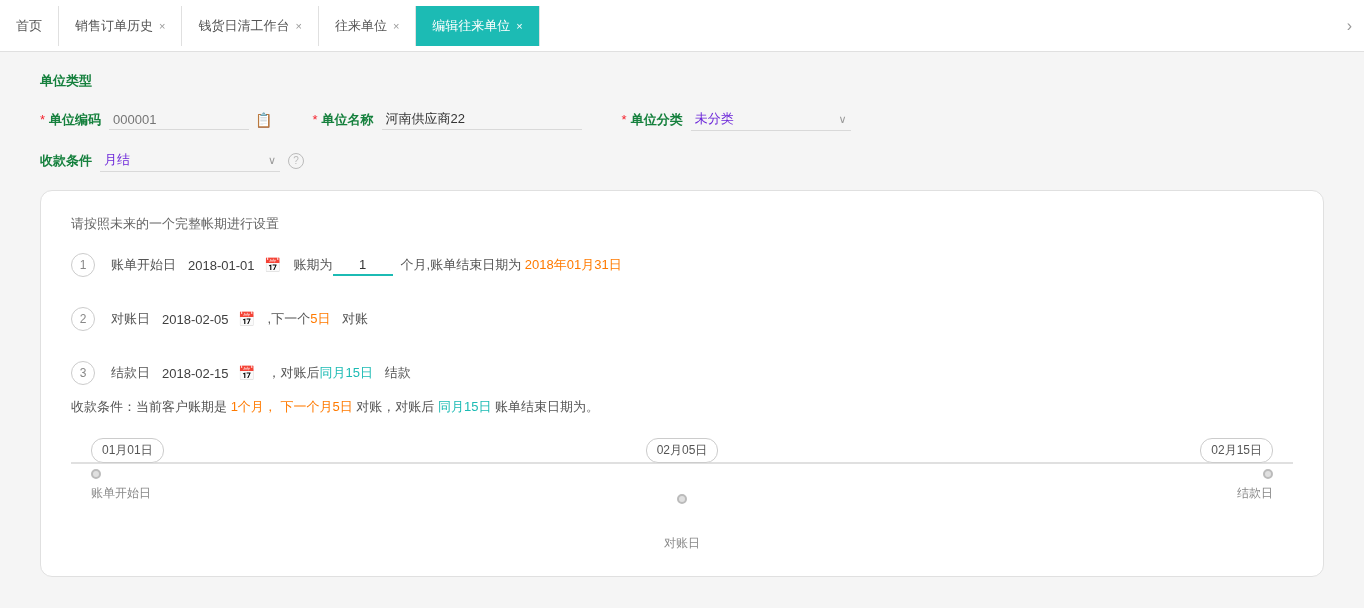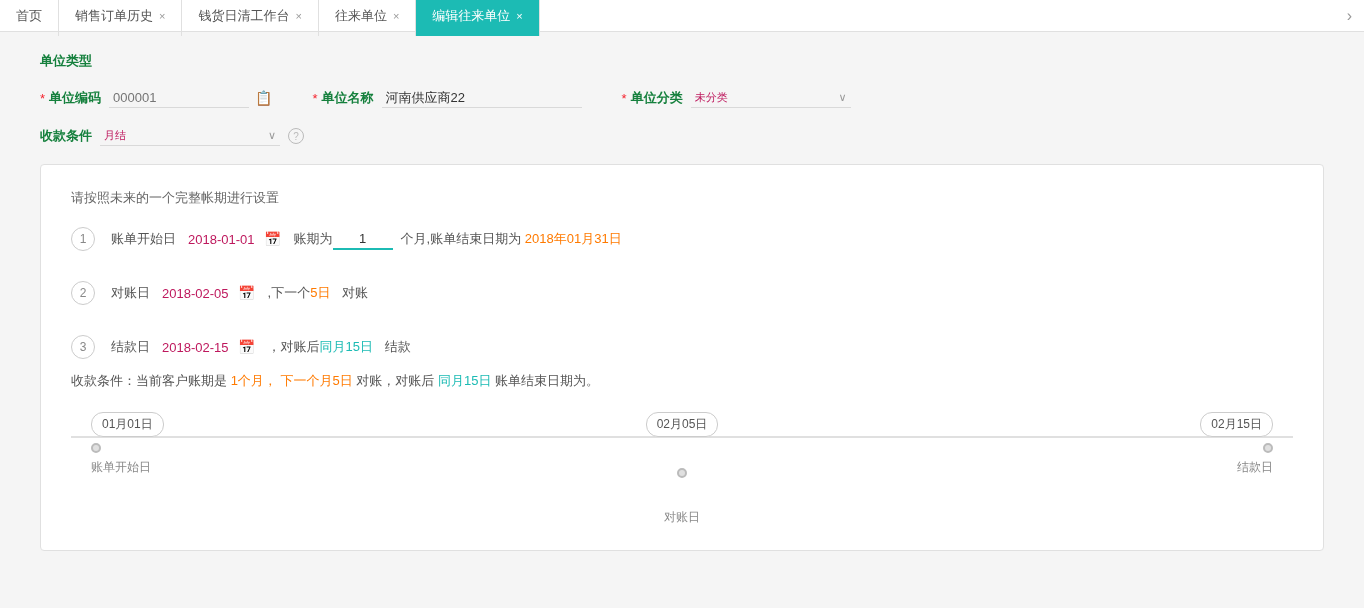--- a/index.html
+++ b/index.html
@@ -4,21 +4,21 @@
   <style>
     * { box-sizing: border-box; margin: 0; padding: 0; }
     body { font-family: 'Microsoft YaHei', Arial, sans-serif; font-size: 13px; background: #f5f5f5; color: #333; }
 
     
     .tabs-bar {
       display: flex;
       align-items: center;
       background: #fff;
       border-bottom: 1px solid #e0e0e0;
-      height: 32px;
+      height: 52px;
       padding: 0 0;
     }
     .tab {
       display: flex;
       align-items: center;
       padding: 0 16px;
       height: 40px;
       font-size: 13px;
       color: #555;
       cursor: pointer;
@@ -119,22 +119,22 @@
       display: flex;
       align-items: center;
       border-bottom: 1px solid #d9d9d9;
       padding: 2px 4px;
       min-width: 160px;
       cursor: pointer;
       position: relative;
     }
     .dropdown-value {
       flex: 1;
-      color: #be185d;
-      font-size: 11px;
+      color: #6d28d9;
+      font-size: 13px;
     }
     .dropdown-arrow {
       color: #999;
       font-size: 11px;
       margin-left: 4px;
     }
 
     
     .cal-icon {
       display: inline-block;
@@ -155,21 +155,21 @@
       border-radius: 50%;
       color: #bbb;
       font-size: 10px;
       margin-left: 8px;
       cursor: pointer;
     }
 
     
     .section-box {
       border: 1px solid #e0e0e0;
-      border-radius: 4px;
+      border-radius: 12px;
       background: #fff;
       padding: 24px 30px;
       margin-bottom: 16px;
     }
     .section-title {
       font-size: 13px;
       color: #666;
       margin-bottom: 20px;
     }
 
@@ -191,21 +191,21 @@
       color: #888;
       margin-right: 16px;
       flex-shrink: 0;
     }
     .setting-label {
       color: #555;
       margin-right: 12px;
       white-space: nowrap;
     }
     .setting-date {
-      color: #be185d;
+      color: #404040;
       font-size: 13px;
       margin-right: 4px;
     }
     .setting-desc {
       color: #555;
       margin-left: 8px;
     }
     .highlight-orange {
       color: #ff7a00;
     }

